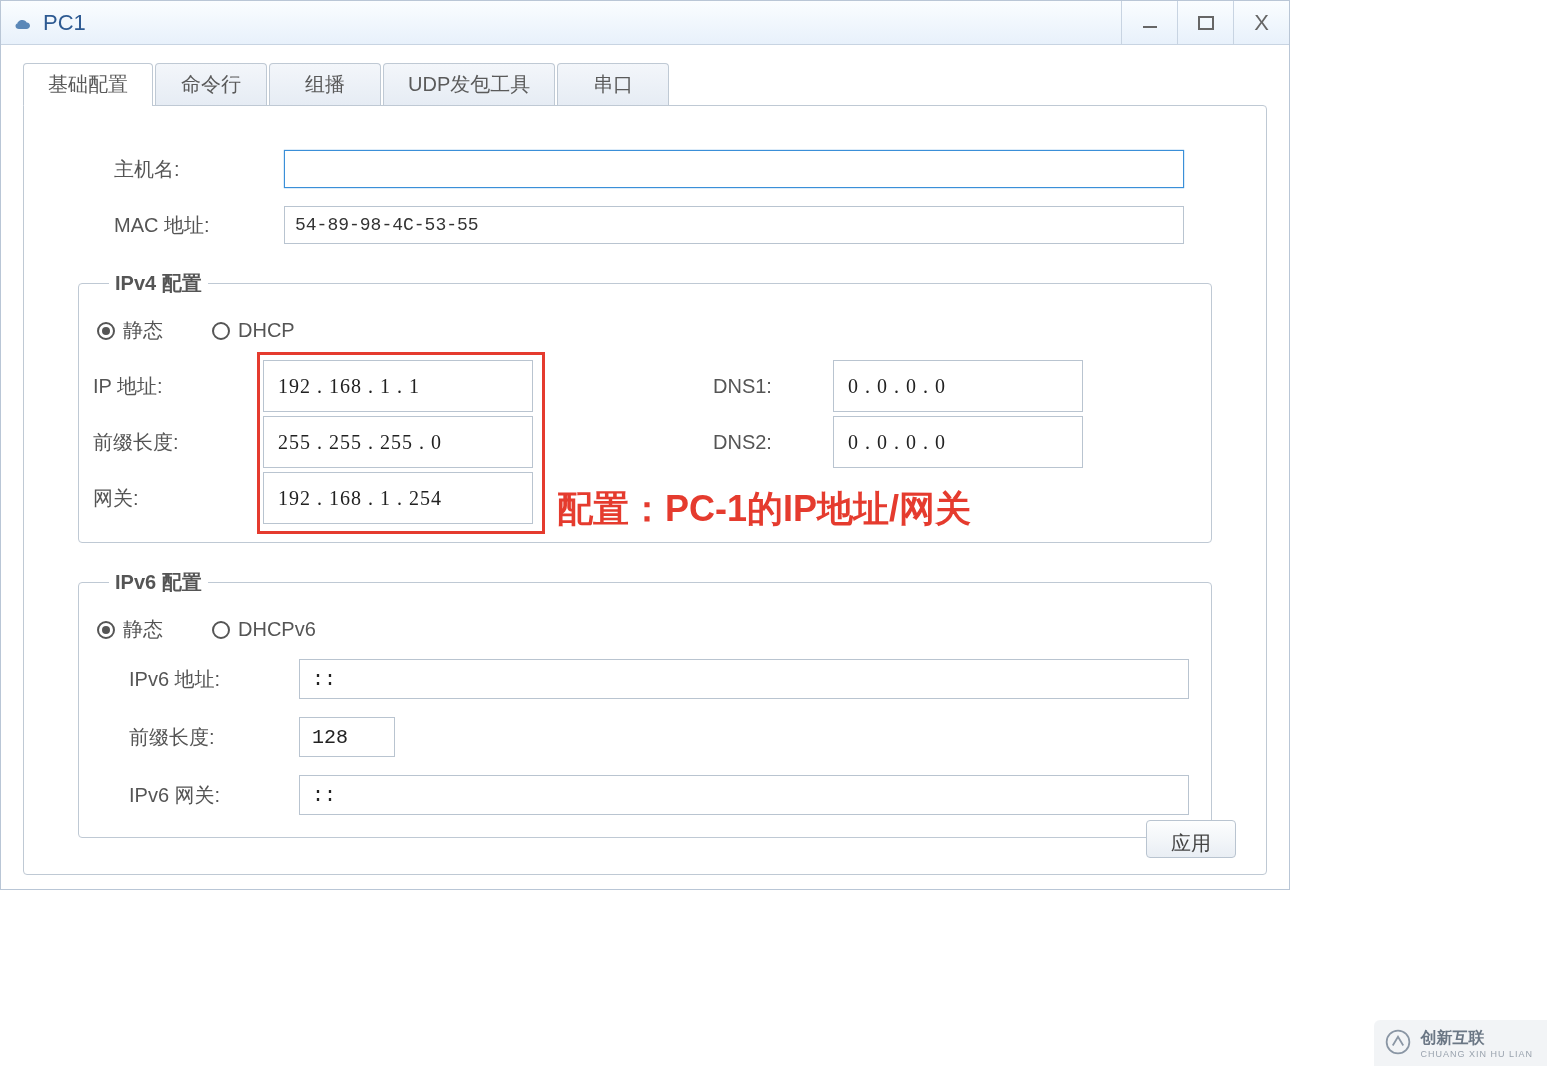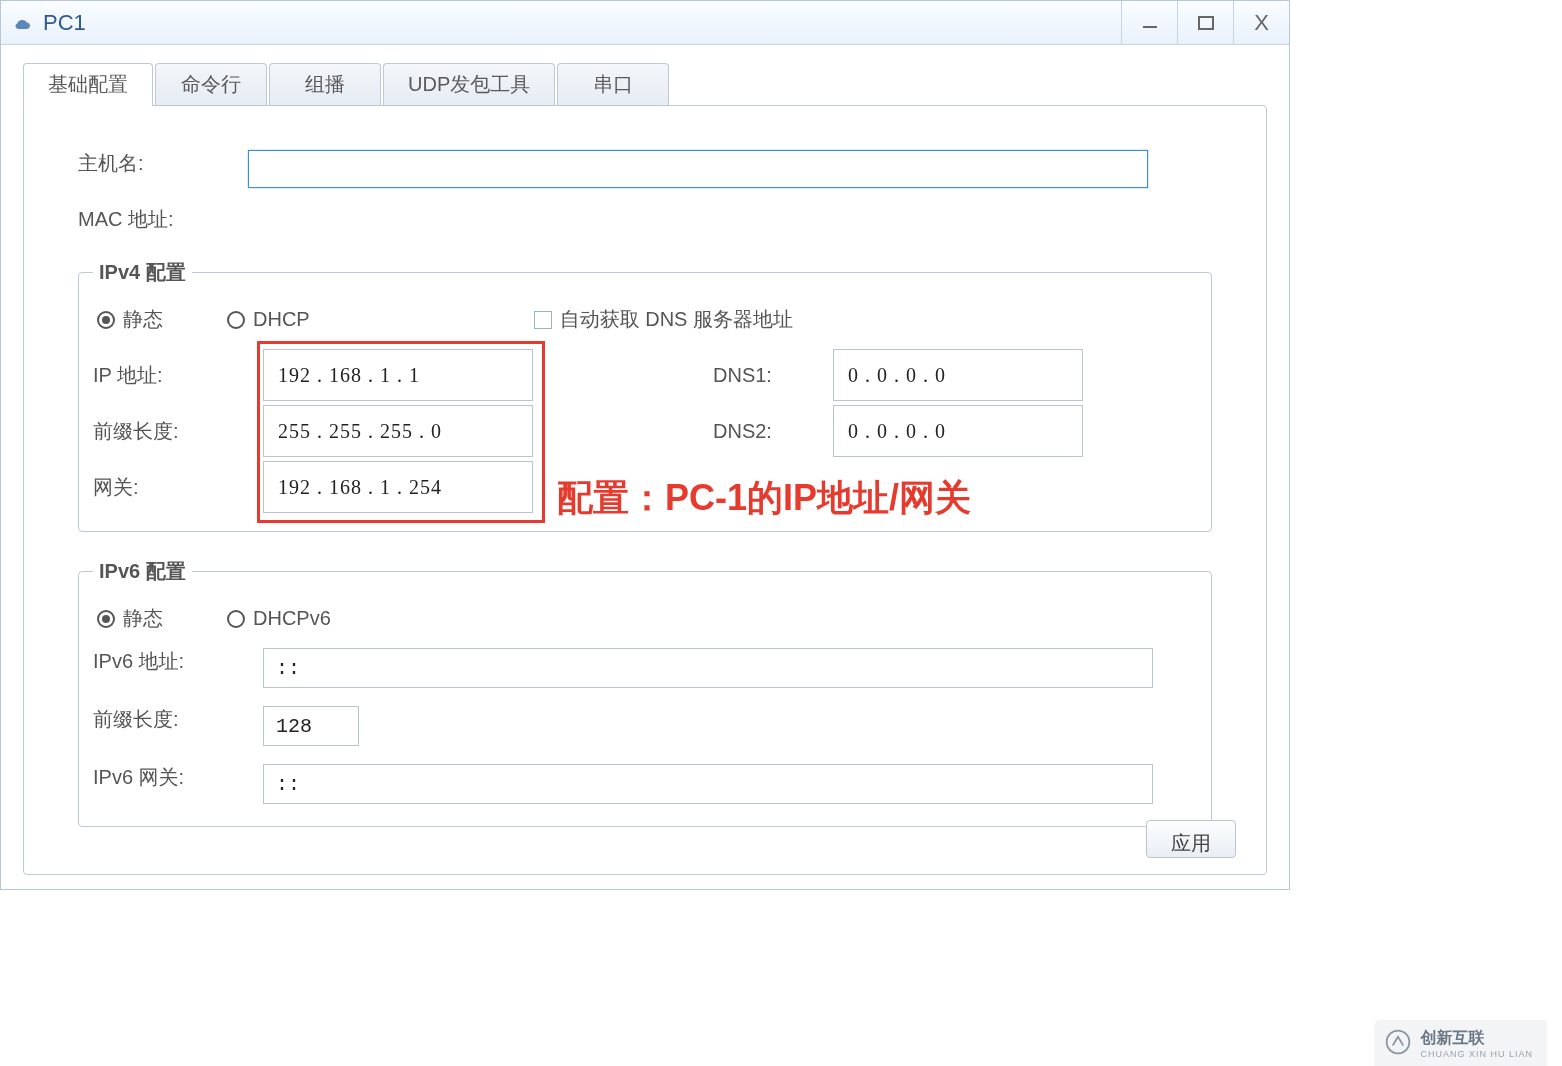--- a/index.html
+++ b/index.html
@@ -80,22 +80,23 @@
   .form-area {
     border: 1px solid #bfc9d4;
     border-radius: 0 4px 4px 4px;
     background: #fff;
     height: 770px;
     padding: 44px 54px 20px 54px;
     position: relative;
   }
 
   .row {
-    display: flex; 
+    display: flex; align-items: center;
     margin-bottom: 18px;
+    margin-left: 36px;
   }
   .lbl {
     width: 170px;
     font-size: 20px;
     color: #555;
   }
   .text-input {
     height: 38px;
     border: 1px solid #b9c4d0;
     background: #fff;
@@ -112,25 +113,26 @@
     border-radius: 4px;
     margin-top: 26px;
     padding: 16px 20px 18px 14px;
     position: relative;
   }
   legend {
     padding: 0 6px;
     font-size: 20px;
     color: #555;
     font-weight: bold;
+    margin-left: 16px;
   }
 
   .radio-row {
     display: flex; align-items: center;
-    gap: 64px;
+    gap: 49px;
     padding: 4px 0 16px 4px;
   }
   .radio, .check {
     display: flex; align-items: center; gap: 8px;
     font-size: 20px; color: #555;
   }
   .radio-dot {
     width: 18px; height: 18px; border: 2px solid #555; border-radius: 50%;
     display: inline-flex; align-items: center; justify-content: center;
   }
@@ -263,37 +265,36 @@
 
     <div class="form-area">
 
       <div class="row">
         <div class="lbl">主机名:</div>
         <div class="text-input wide focus"><span></span></div>
       </div>
 
       <div class="row">
         <div class="lbl">MAC 地址:</div>
+        <div class="text-input wide" style="display:flex;align-items:center;">
+            <span>54-89-98-4C-53-55</span>
+          </div>
       </div>
 
       <fieldset style="position:relative;">
         <legend>IPv4 配置</legend>
 
         <div class="radio-row" style="display:flex;align-items:center;">
           <div class="radio">
             <span class="radio-dot checked"></span>
             <span>静态</span>
           </div>
           <div class="radio">
             <span class="radio-dot"></span>
             <span>DHCP</span>
-          </div>
-          <div class="check" style="margin-left:160px;">
-            <span class="check-box"></span>
-            <span>自动获取 DNS 服务器地址</span>
           </div>
         </div>
 
         <div class="ipgrid">
           <div class="lbl">IP 地址:</div>
           <div class="ip-input">
               <span>192 . 168 .  1  .  1</span>
             </div>
           <div></div>
           <div class="dns-lbl">DNS1:</div>

